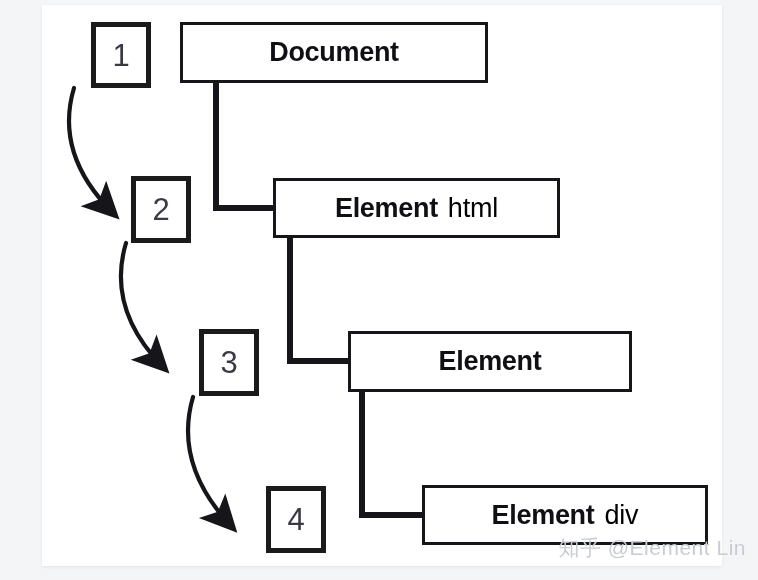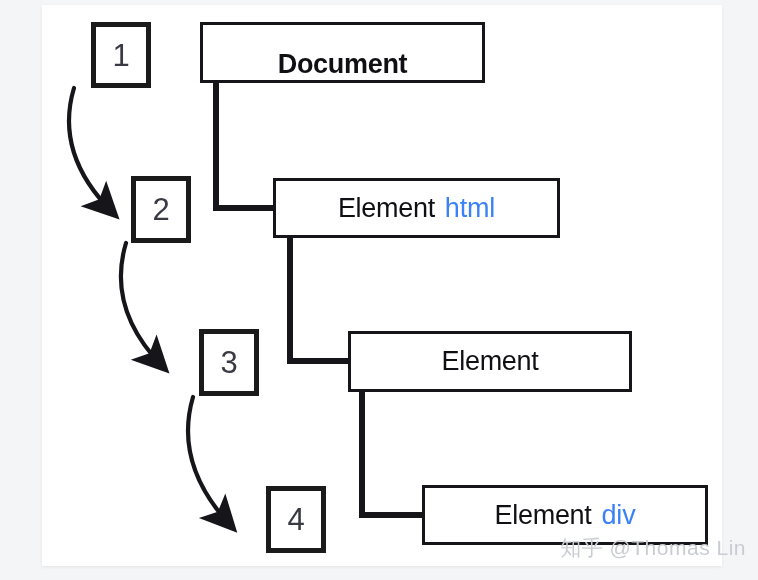--- a/index.html
+++ b/index.html
@@ -57,28 +57,28 @@
     position: absolute;
     border: 3px solid #16161a;
     background: #ffffff;
     box-sizing: border-box;
     display: flex;
     align-items: center;
     justify-content: center;
     white-space: nowrap;
   }
   .node-strong {
-    font-weight: normal;
+    font-weight: bold;
     color: #101014;
     font-size: 27px;
     letter-spacing: -0.3px;
   }
   .node-tag {
     font-weight: 400;
-    color: #3b82f6;
+    color: #000000;
     font-size: 27px;
     margin-left: 10px;
     letter-spacing: -0.2px;
   }
   .node-title {
     font-weight: bold;
     color: #101014;
     font-size: 27px;
     letter-spacing: -0.3px;
   }
@@ -122,33 +122,33 @@
   </svg>
 
   <div class="num-box" style="left:91px; top:22px; width:60px; height:66px;">1</div>
 
   <div class="num-box" style="left:131px; top:176px; width:60px; height:67px;">2</div>
 
   <div class="num-box" style="left:199px; top:329px; width:60px; height:67px;">3</div>
 
   <div class="num-box" style="left:266px; top:486px; width:60px; height:67px;">4</div>
 
-  <div class="node-box" style="left:200px; top:22px; width:285px; height:61px;align-items:flex-end;">
+  <div class="node-box" style="left:180px; top:22px; width:308px; height:61px;">
     <span class="node-title">Document</span>
   </div>
 
   <div class="node-box" style="left:273px; top:178px; width:287px; height:60px;">
     <span class="node-strong">Element</span>
     <span class="node-tag">html</span>
   </div>
 
   <div class="node-box" style="left:348px; top:331px; width:284px; height:61px;">
     <span class="node-strong">Element</span>
   </div>
 
   <div class="node-box" style="left:422px; top:485px; width:286px; height:60px;">
     <span class="node-strong">Element</span>
     <span class="node-tag">div</span>
   </div>
 
-  <div id="watermark">知乎 @Thomas Lin</div>
+  <div id="watermark">知乎 @Element Lin</div>
 
 </div>
 
 </body></html>

